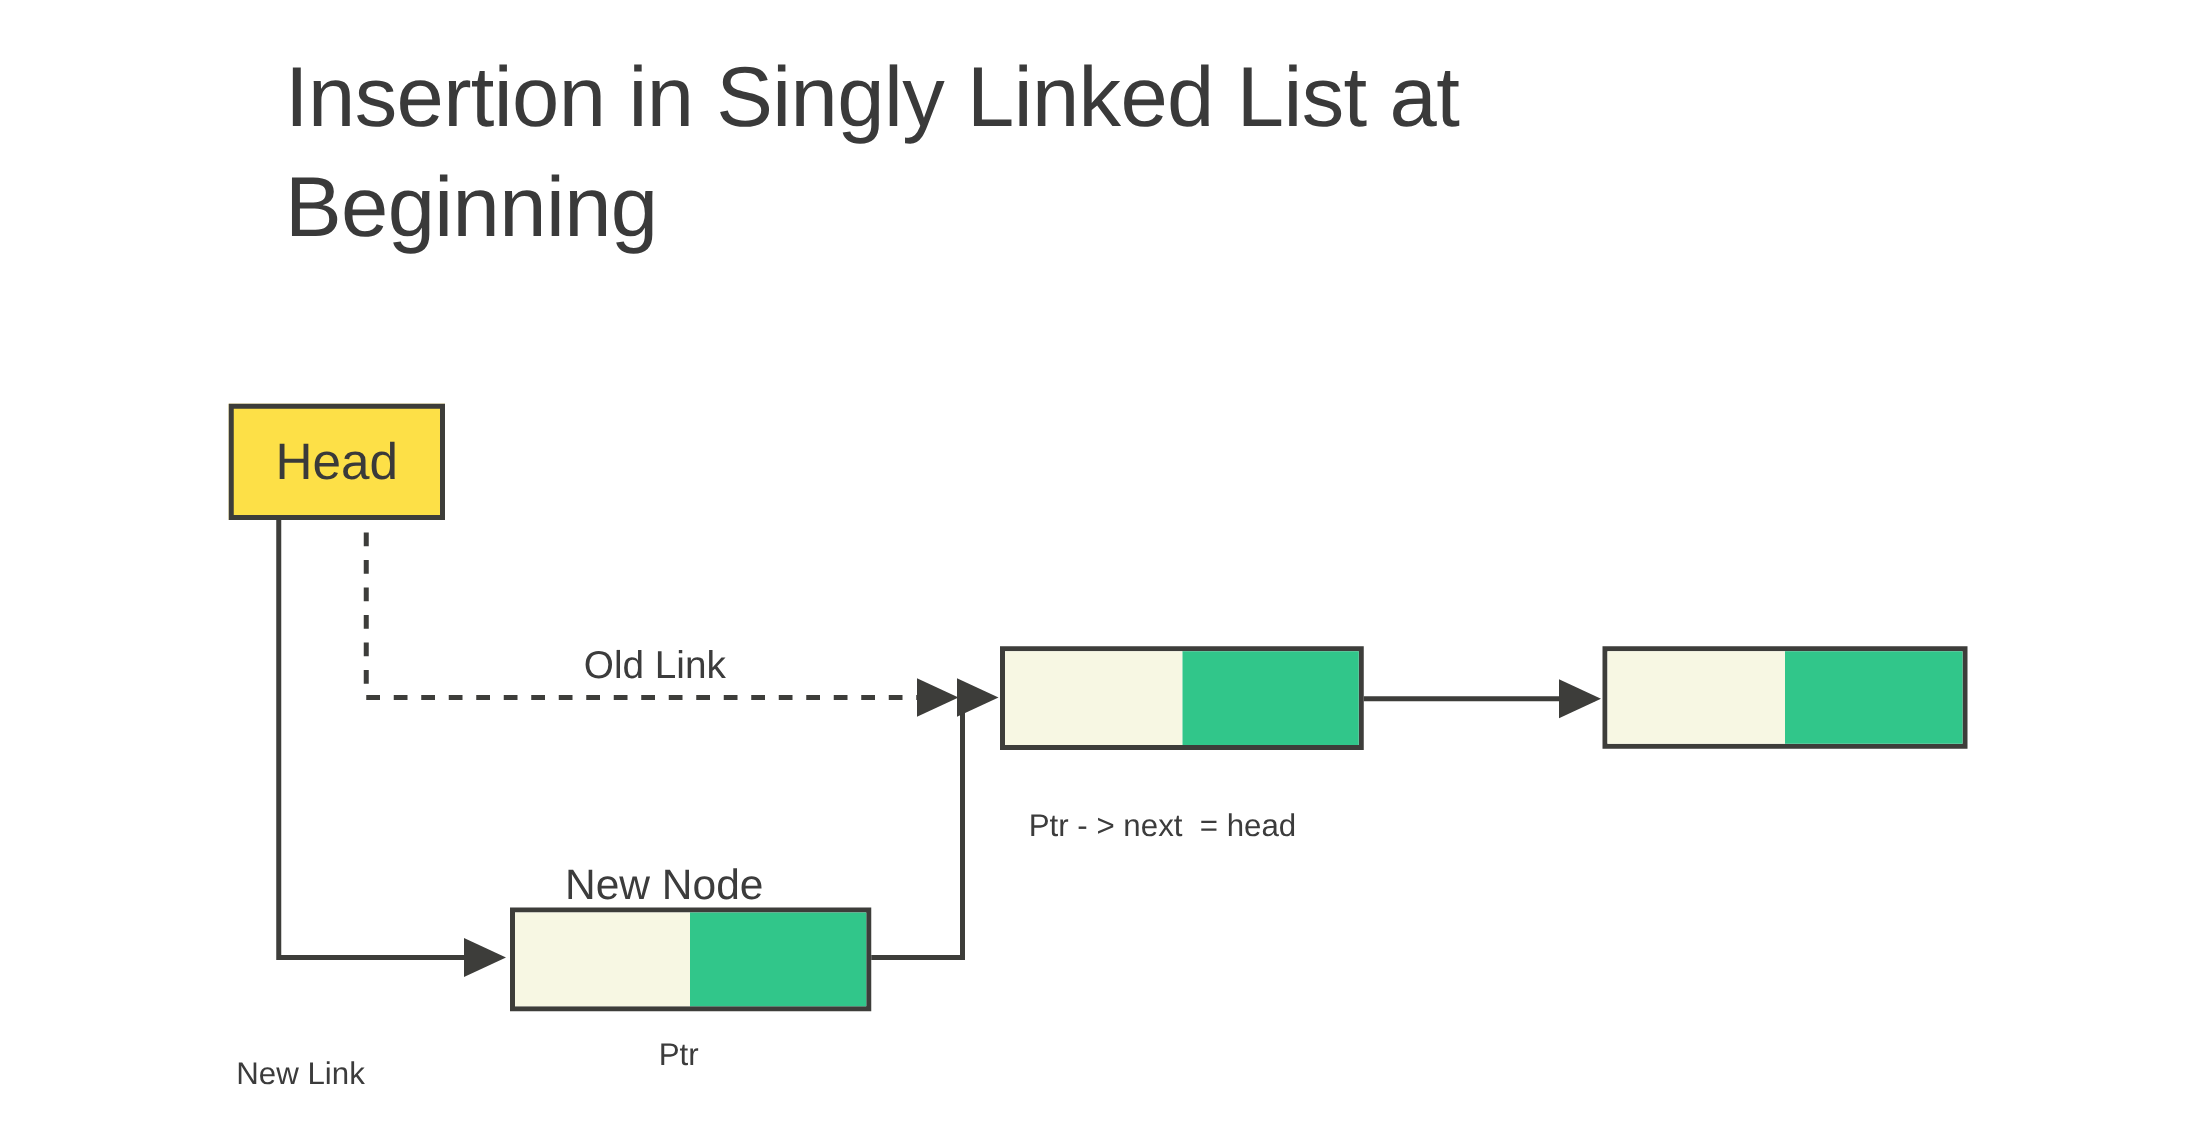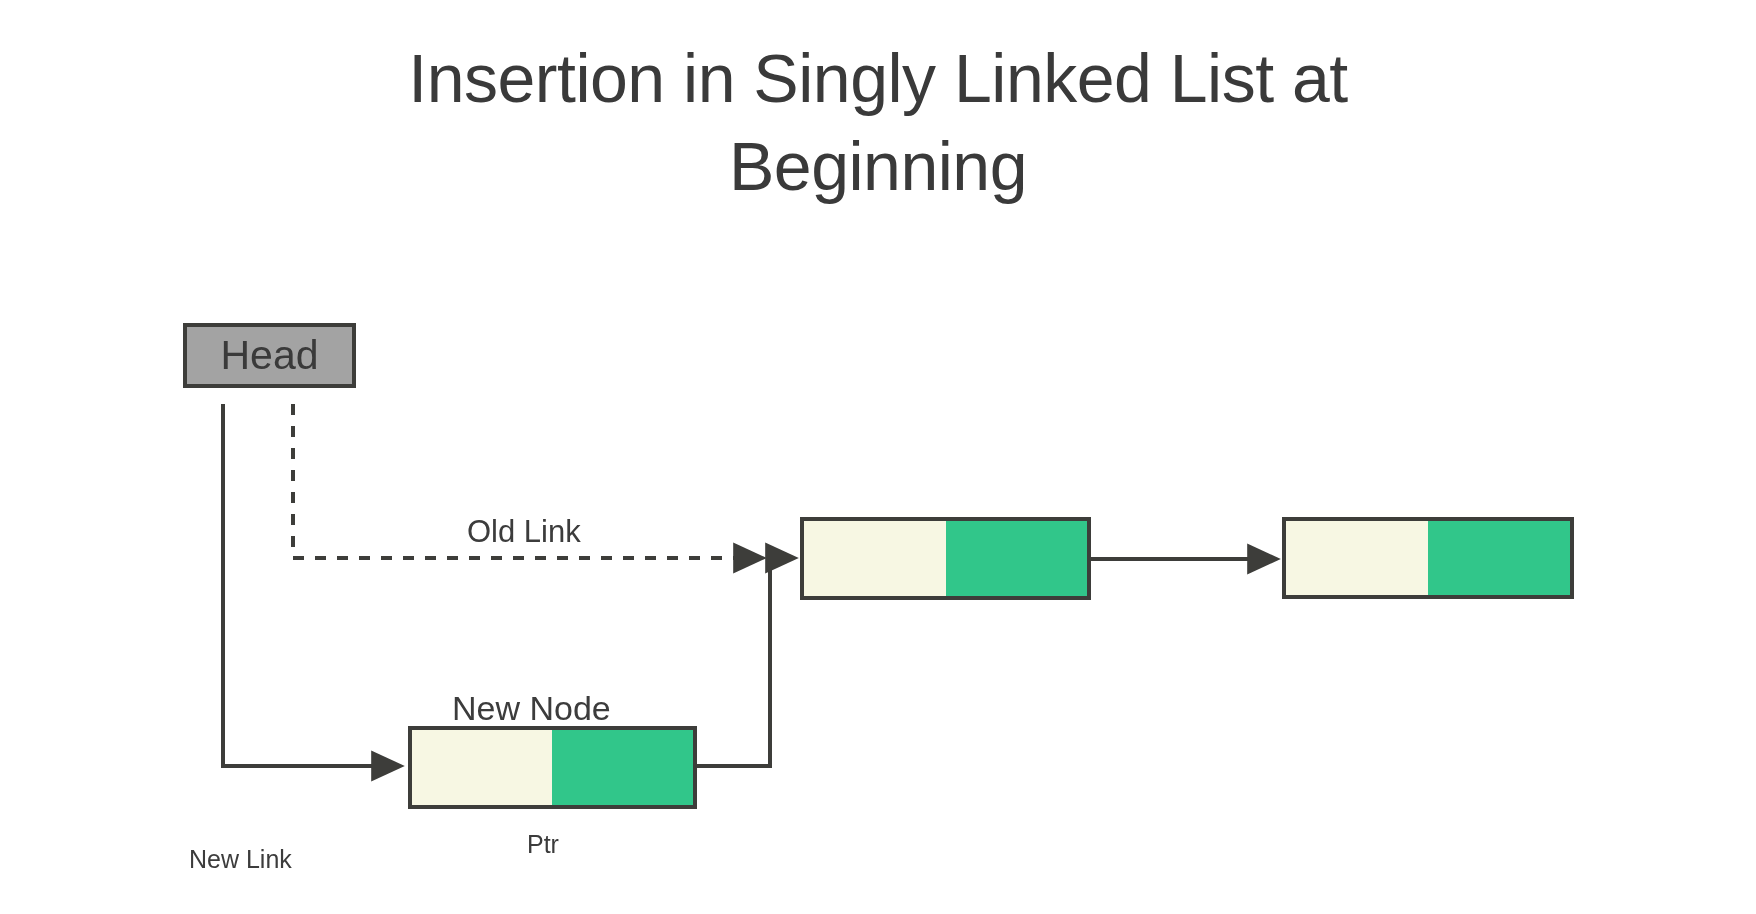--- a/index.html
+++ b/index.html
@@ -20,21 +20,20 @@
     left: 0;
     top: 0;
     width: 1756px;
     height: 914px;
   }
   .title {
     position: absolute;
     left: 228px;
     top: 34px;
     width: 1300px;
-    text-align: center;
     font-size: 68px;
     line-height: 1.3;
     font-weight: 400;
     color: #3a3a3a;
     letter-spacing: -0.5px;
   }
   svg.diagram {
     position: absolute;
     left: 0;
     top: 0;
@@ -53,22 +52,22 @@
   }
   .cell-next {
     background: #31C68A;
     height: 100%;
     position: relative;
   }
   .head-box {
     left: 183px;
     top: 323px;
     width: 173px;
-    height: 65px;
-    background: #a3a3a3;
+    height: 93px;
+    background: #fde047;
     align-items: center;
     justify-content: center;
   }
   .head-label {
     font-size: 41px;
     color: #3a3a3a;
     line-height: 1;
   }
   .node1 {
     left: 800px;
@@ -184,15 +183,16 @@
     <div class="cell-data"></div>
     <div class="cell-next"></div>
   </div>
 
   <div class="lbl lbl-old-link">Old Link</div>
   <div class="lbl lbl-new-link">New Link</div>
   <div class="lbl lbl-new-node">New Node</div>
   <div class="lbl lbl-ptr">Ptr</div>
 
   <div class="code-block">
+    <span class="code-line">Ptr - &gt; next  = head</span>
   </div>
 
 </div>
 
 </body></html>

